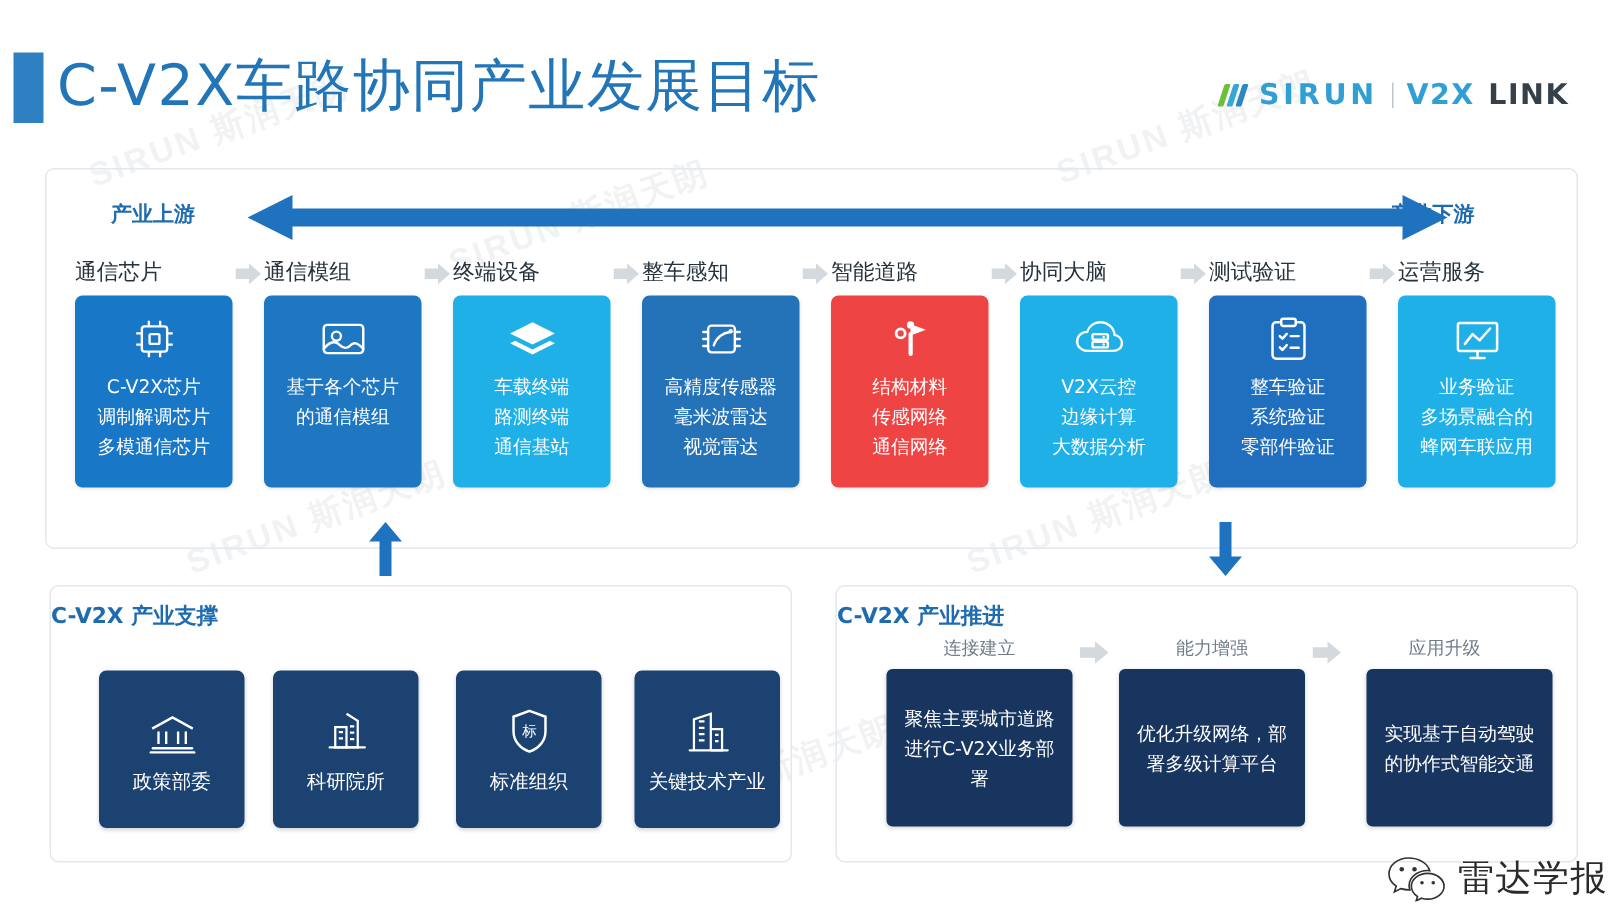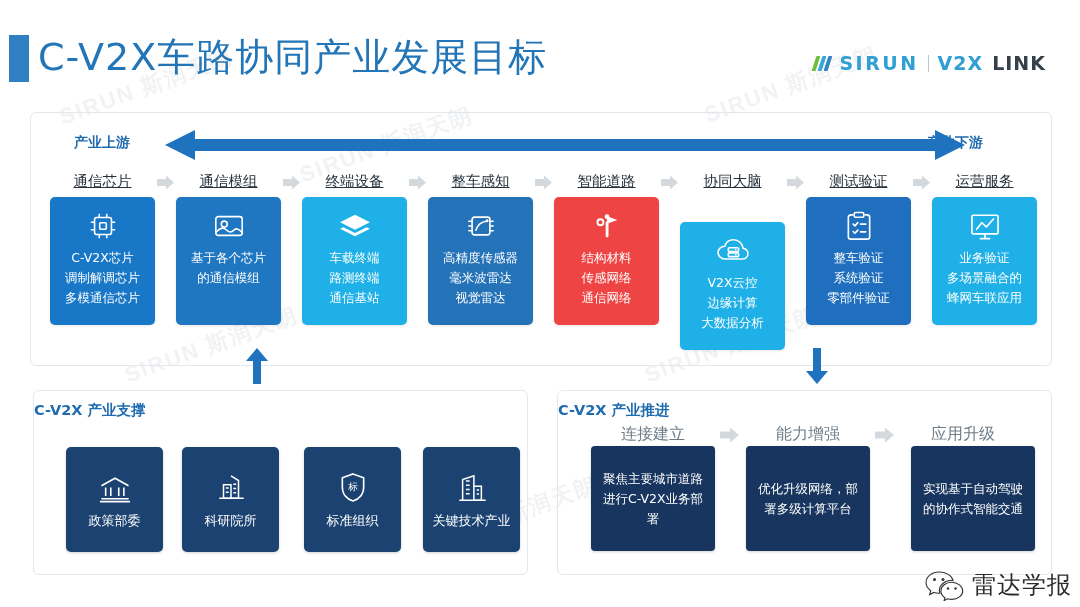--- a/index.html
+++ b/index.html
@@ -47,24 +47,23 @@
   .dir-label{
     position:absolute;top:6px;font-size:14px;font-weight:700;color:#1f6bb0;
   }
   #dir-upstream{left:44px;}
   #dir-downstream{right:16px;}
   #dir-arrow-svg{position:absolute;left:135px;top:0;}
 
   
   #stage-row{position:absolute;left:50px;top:172px;width:986px;height:24px;}
   .stage-head{
-    position:absolute;top:0;width:105px;text-align:center;
+    position:absolute;top:0;width:105px;text-align:left;
     font-size:14.5px;color:#26323c;font-family:"DejaVu Sans",sans-serif;
     white-space:nowrap;
-    text-decoration:underline;
   }
   .stage-sep{position:absolute;top:3px;width:17px;height:15px;}
 
   
   #cards-row{position:absolute;left:50px;top:197px;height:128px;width:986px;}
   .card{
     position:absolute;top:0;width:105px;height:128px;border-radius:5px;
     display:flex;flex-direction:column;
     box-shadow:0 1px 3px rgba(0,0,0,.10);
   }
@@ -98,21 +97,21 @@
     justify-content:center;box-shadow:0 1px 3px rgba(0,0,0,.18);
   }
   .scard-icon{height:34px;display:flex;align-items:flex-end;justify-content:center;}
   .scard-label{
     margin-top:9px;font-size:13px;color:#ffffff;white-space:nowrap;
     font-family:"DejaVu Sans",sans-serif;
   }
   
   .pstep-head{
     position:absolute;top:33px;width:124px;text-align:center;
-    font-size:16px;color:#6f7d88;font-family:"DejaVu Sans",sans-serif;
+    font-size:12px;color:#6f7d88;font-family:"DejaVu Sans",sans-serif;
     white-space:nowrap;
   }
   .pstep-sep{position:absolute;top:36px;width:19px;height:16px;}
   .pcard{
     position:absolute;top:55px;width:124px;height:105px;border-radius:4px;
     background:#17355e;display:flex;align-items:center;justify-content:center;
     box-shadow:0 1px 3px rgba(0,0,0,.18);padding:0 8px;box-sizing:border-box;
   }
   .pcard p{
     margin:0;font-size:12.5px;line-height:20px;color:#ffffff;text-align:center;
@@ -270,21 +269,21 @@
             <circle cx="9" cy="12" r="3.2" fill="none" stroke="#fff" stroke-width="2"></circle>
           </g>
         </svg>
       </div>
       <div class="card-lines">
         <span>结构材料</span>
         <span>传感网络</span>
         <span>通信网络</span>
       </div>
     </div>
-    <div class="card" style="left: 630px; background: rgb(30, 176, 230); margin-top: 25px;">
+    <div class="card" style="left: 630px; background: rgb(30, 176, 230);">
       <div class="card-icon">
         <svg width="34" height="28" viewBox="0 0 36 30">
           <g fill="none" stroke="#fff" stroke-width="1.7">
             <path d="M9.5 23.5C5.4 23.5 2 20.4 2 16.7s3.2-6.8 7.2-6.8C10.4 5.8 14.2 3 18.6 3c5.3 0 9.7 4 10.2 9.1 2.9.6 5.2 3 5.2 6 0 3.4-2.9 5.4-6.4 5.4z"></path>
             <rect x="13" y="11.5" width="11" height="4" rx="1"></rect>
             <rect x="13" y="17" width="11" height="4" rx="1"></rect>
             <circle cx="21" cy="13.5" r=".9" fill="#fff" stroke="none"></circle>
             <circle cx="21" cy="19" r=".9" fill="#fff" stroke="none"></circle>
           </g>
         </svg>

